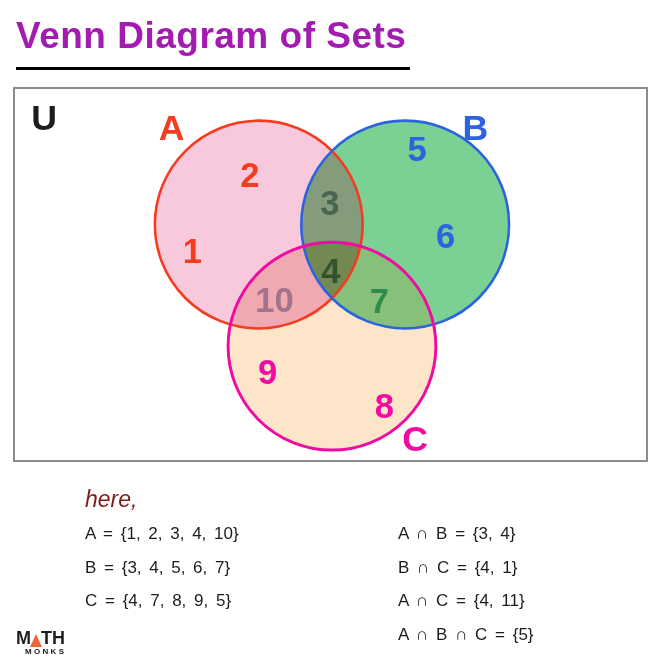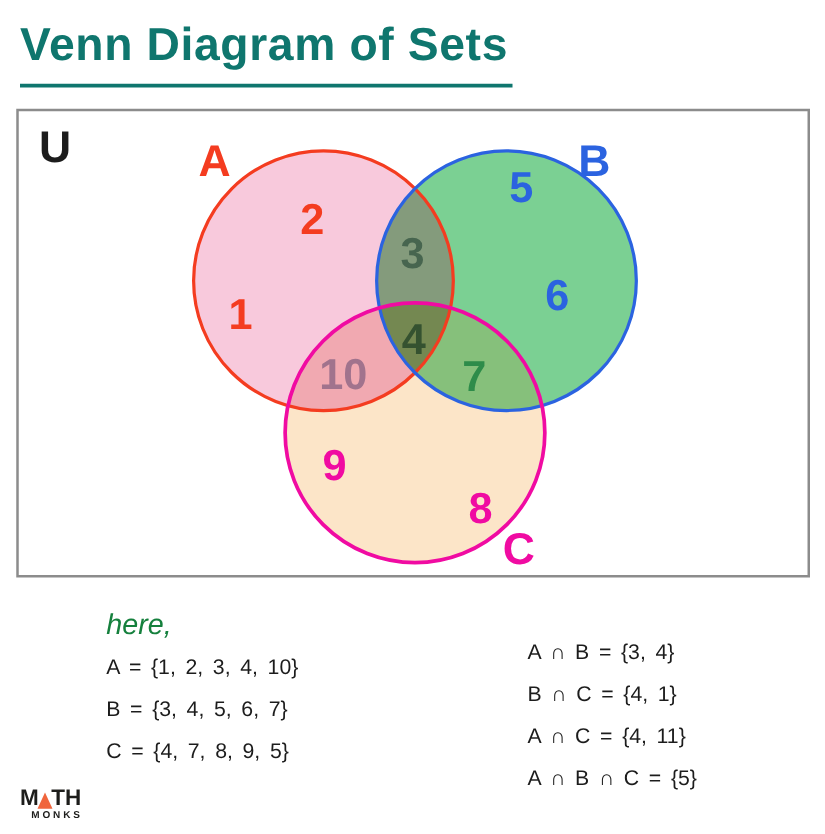--- a/index.html
+++ b/index.html
@@ -1,32 +1,32 @@
 <!DOCTYPE html>
 <html><head>
 <meta charset="utf-8">
 <style>
   html,body{margin:0;padding:0;background:#ffffff;}
   .page{position:relative;width:660px;height:667px;background:#ffffff;overflow:hidden;
         font-family:"Liberation Sans",sans-serif;color:#1c1c1c;}
   .title{position:absolute;left:16px;top:14px;margin:0;font-size:37px;font-weight:600;
-         letter-spacing:0.5px;color:#0f766e;display:inline-block;
-         border-bottom:3px solid #0f766e;padding:0 4px 9px 0;line-height:1.2;}
+         letter-spacing:0.5px;color:#a21caf;display:inline-block;
+         border-bottom:3px solid #000000;padding:0 4px 9px 0;line-height:1.2;}
   .panel{position:absolute;left:13px;top:87px;width:635px;height:375px;
          border:2px solid #8c8c8c;box-sizing:border-box;background:#fff;}
   .panel svg{display:block;width:100%;height:100%;}
   svg text{font-family:"Liberation Sans",sans-serif;font-weight:600;}
   .num{font-size:35px;text-anchor:middle;}
   .setlab{font-size:36px;text-anchor:middle;}
   .ulab{font-size:36px;text-anchor:start;}
   .notes{position:absolute;left:0;top:0;width:660px;}
-  .here{position:absolute;left:85px;top:486px;font-style:italic;font-size:23px;color:#15803d;}
+  .here{position:absolute;left:85px;top:486px;font-style:italic;font-size:23px;color:#7f1d1d;}
   .col{position:absolute;font-size:17px;line-height:33.5px;color:#1c1c1c;word-spacing:3px;}
   .col-left{left:85px;top:517px;}
-  .col-right{left:398px;top:505px;margin-left:24px;}
+  .col-right{left:398px;top:517px;}
   .logo{position:absolute;left:16px;top:629px;width:70px;}
   .logo-top{display:flex;align-items:flex-end;font-size:18px;font-weight:700;
             color:#1d1d1b;letter-spacing:0;line-height:1;}
   .logo-tri{width:0;height:0;border-left:6.5px solid transparent;
             border-right:6.5px solid transparent;border-bottom:13px solid #f0653c;
             margin:0 -1px 0 -1px;}
   .logo-bottom{font-size:8px;font-weight:700;letter-spacing:2.3px;color:#1d1d1b;
                margin:1px 0 0 9px;line-height:1;}
 </style>
 </head>

